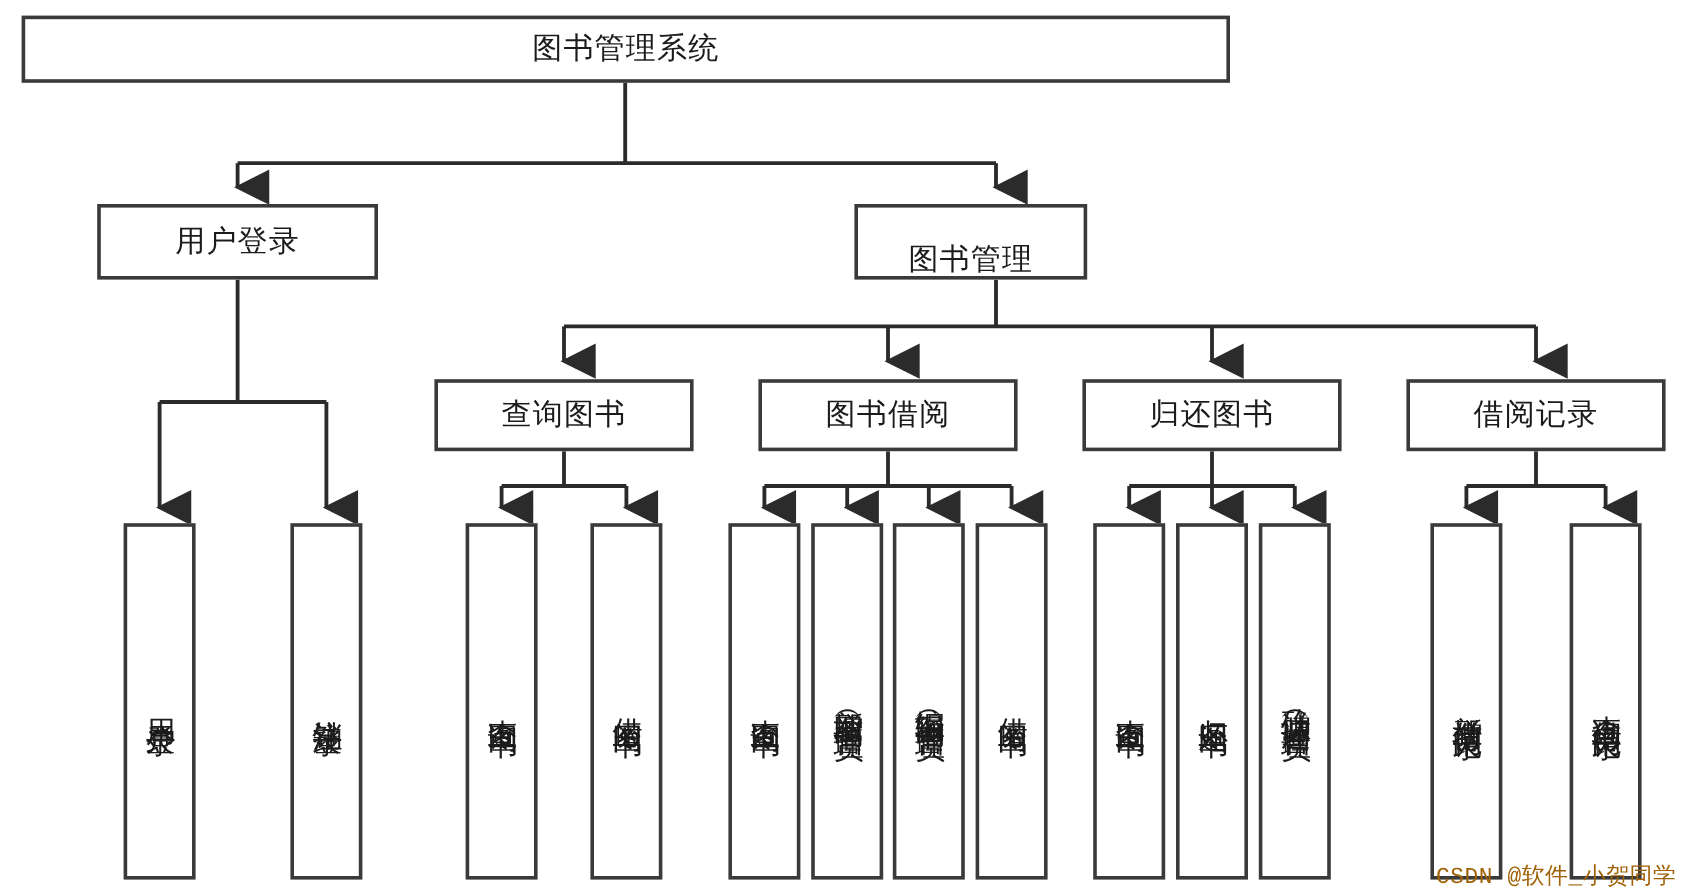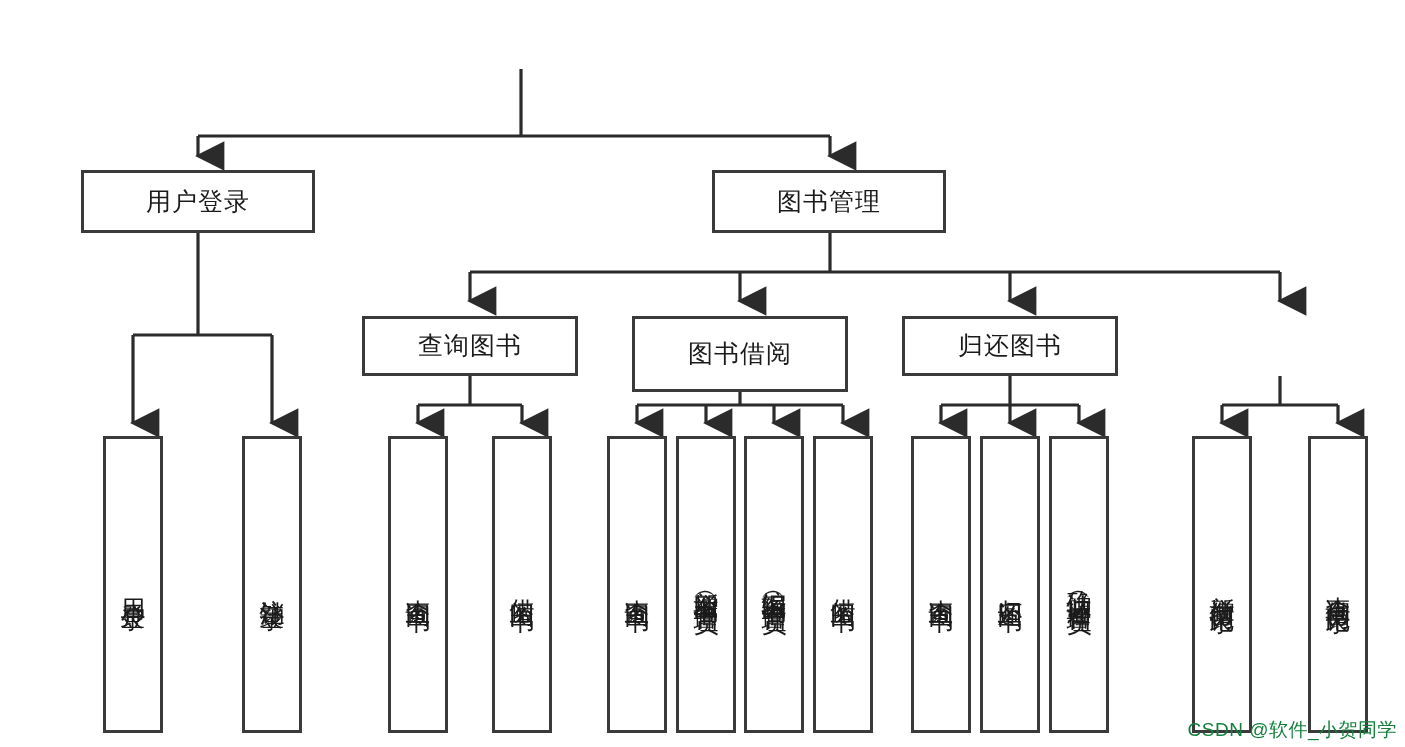--- a/index.html
+++ b/index.html
@@ -62,23 +62,24 @@
     top: 0;
     width: 1405px;
     height: 747px;
     pointer-events: none;
   }
   .watermark {
     position: absolute;
     right: 8px;
     bottom: 4px;
     font-size: 19px;
-    color: #15803d;
+    color: #a16207;
     letter-spacing: 0.5px;
     white-space: nowrap;
+    font-family: Liberation Mono, monospace;
   }
 </style>
 </head>
 <body>
 
 <div id="canvas">
 
   <svg class="wires" viewBox="0 0 1405 747">
     <defs>
       <marker id="arrow" viewBox="0 0 12 12" refX="6" refY="10" markerWidth="11" markerHeight="11" orient="auto-start-reverse">
@@ -122,37 +123,43 @@
       <path d="M 1010 405 L 1010 423" marker-end="url(#arrow)"></path>
       <path d="M 1079 405 L 1079 423" marker-end="url(#arrow)"></path>
 
       <path d="M 1280 376 L 1280 405"></path>
       <path d="M 1222 405 L 1338 405"></path>
       <path d="M 1222 405 L 1222 423" marker-end="url(#arrow)"></path>
       <path d="M 1338 405 L 1338 423" marker-end="url(#arrow)"></path>
     </g>
   </svg>
 
+  <div class="box horiz root" style="left:18px; top:13px; width:1007px; height:56px;">
+    <span>图书管理系统</span>
+  </div>
 
   <div class="box horiz" style="left:81px; top:170px; width:234px; height:63px;">
     <span>用户登录</span>
   </div>
-  <div class="box horiz" style="left:712px; top:170px; width:234px; height:63px;">
+  <div class="box horiz" style="left:712px; top:170px; width:194px; height:63px;align-items:flex-end;">
     <span>图书管理</span>
   </div>
 
   <div class="box horiz" style="left:362px; top:316px; width:216px; height:60px;">
     <span>查询图书</span>
   </div>
-  <div class="box horiz" style="left:632px; top:316px; width:216px; height:76px;">
+  <div class="box horiz" style="left:632px; top:316px; width:216px; height:60px;">
     <span>图书借阅</span>
   </div>
   <div class="box horiz" style="left:902px; top:316px; width:216px; height:60px;">
     <span>归还图书</span>
   </div>
+  <div class="box horiz" style="left:1172px; top:316px; width:216px; height:60px;">
+    <span>借阅记录</span>
+  </div>
 
   <div class="leaf" style="left:103px; top:436px; width:60px; height:297px;">
     <span class="vtext">用户登录</span>
   </div>
   <div class="leaf" style="left:242px; top:436px; width:60px; height:297px;">
     <span class="vtext">注销登录</span>
   </div>
 
   <div class="leaf" style="left:388px; top:436px; width:60px; height:297px;">
     <span class="vtext">查询图书</span>

